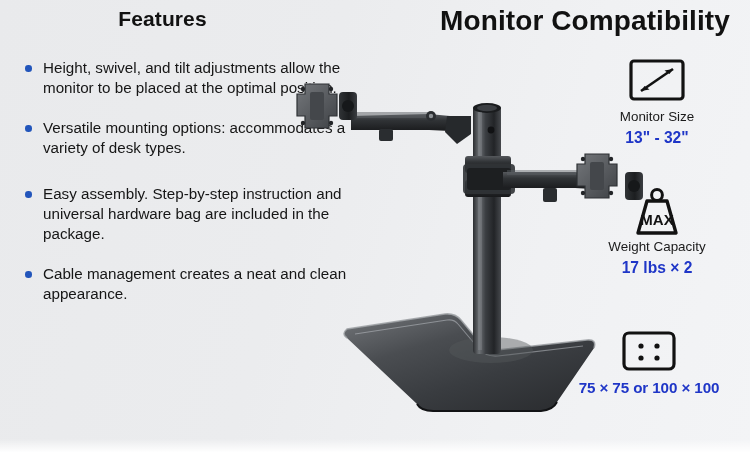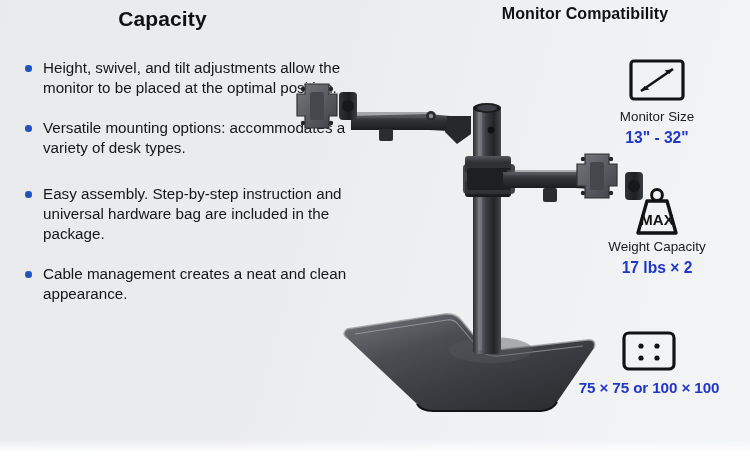--- a/index.html
+++ b/index.html
@@ -42,21 +42,21 @@
     top: 7px;
     width: 325px;
     text-align: center;
     font-size: 21px;
   }
   #compat-heading {
     left: 420px;
     top: 5px;
     width: 330px;
     text-align: center;
-    font-size: 16px;
+    font-size: 28px;
   }
 
   
   #features-list {
     position: absolute;
     left: 14px;
     top: 50px;
     width: 350px;
     margin: 8px;
     padding: 0;
@@ -122,21 +122,21 @@
     top: 72px;
     width: 360px;
     height: 340px;
   }
 </style>
 </head>
 <body>
 
 <div id="infographic">
 
-  <div class="heading" id="features-heading">Capacity</div>
+  <div class="heading" id="features-heading">Features</div>
 
   <ul id="features-list">
     <li class="feature-item">
       <span class="feature-bullet"></span>
       <span>Height, swivel, and tilt adjustments allow the monitor to be placed at the optimal position.</span>
     </li>
     <li class="feature-item" style="margin-bottom:27px;">
       <span class="feature-bullet"></span>
       <span>Versatile mounting options: accommodates a variety of desk types.</span>
     </li>

